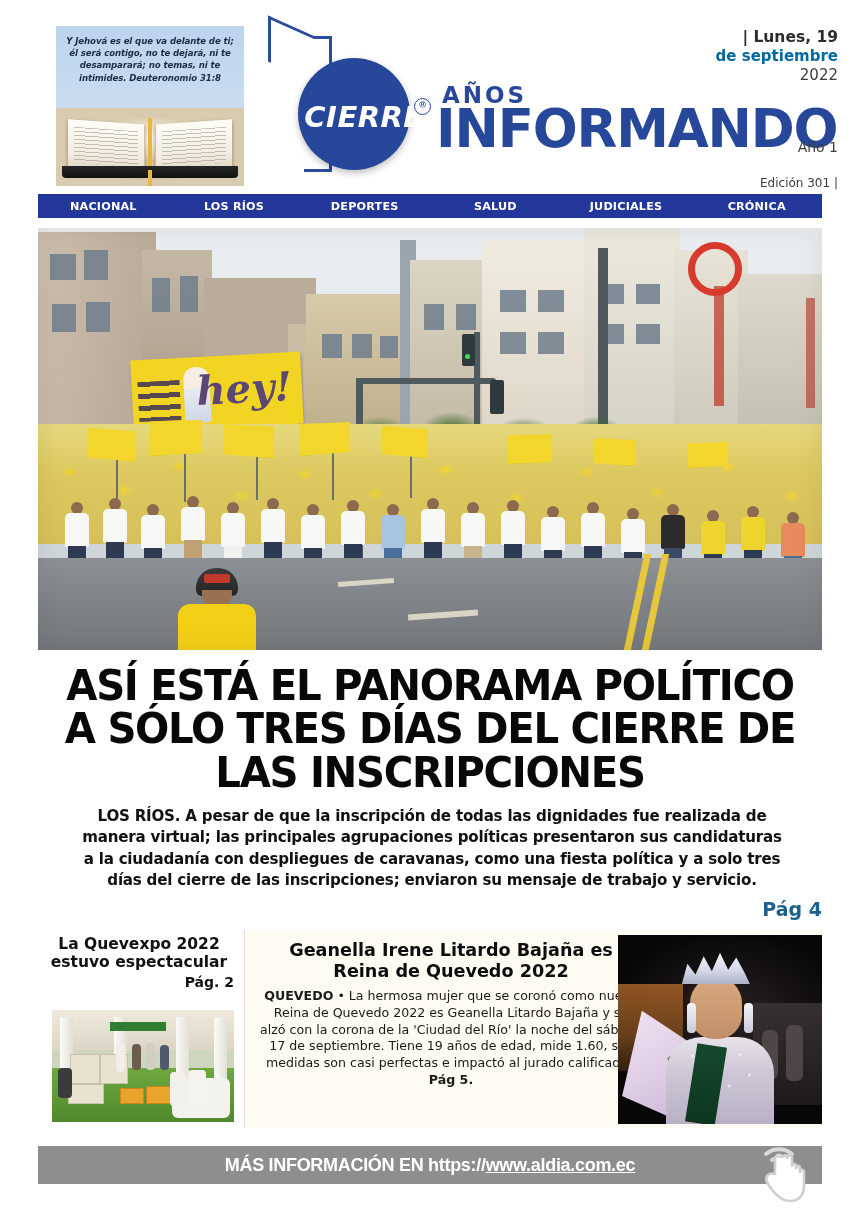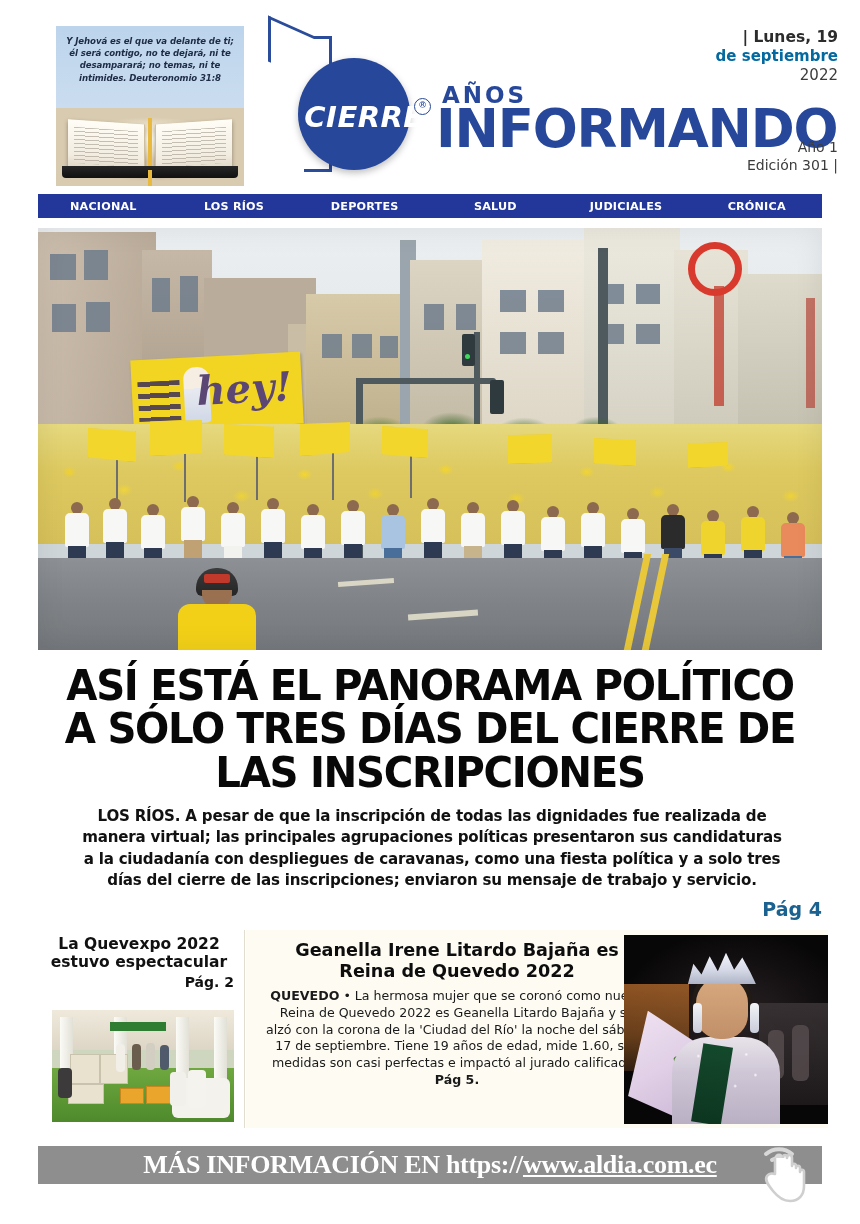--- a/index.html
+++ b/index.html
@@ -122,21 +122,21 @@
   }
   .date-line1{font-size:15.5px;font-weight:700;color:#2c2c2c;line-height:1.25;text-align:right;}
   .date-line2{font-size:15px;font-weight:700;color:#0369a1;line-height:1.25;}
   .date-line3{font-size:15px;font-weight:400;color:#3c3c3c;line-height:1.25;}
   .edition-block{
     position:absolute;right:38px;top:138px;width:210px;
     text-align:right;color:#3a3a3a;
     font-family:"DejaVu Sans", sans-serif;
   }
   .ed-line1{font-size:14px;line-height:1.3;color:#3c3c3c;}
-  .ed-line2{font-size:14px;line-height:1.3;color:#3c3c3c;}
+  .ed-line2{font-size:12px;line-height:1.3;color:#3c3c3c;margin-top:20px;}
   .ed-price{font-size:21px;font-weight:700;color:#1c1c1c;line-height:1.25;margin-top:1px;}
 
   
   .navbar{
     position:absolute;left:38px;top:194px;width:784px;height:24px;
     background:#23379a;
     display:flex;align-items:center;
   }
   .nav-item{
     flex:1;text-align:center;color:#fff;
@@ -320,21 +320,20 @@
   .expo-floor{position:absolute;left:0;bottom:0;width:100%;height:48%;background:linear-gradient(180deg,#6fa83f,#4e8a2c);}
   .expo-col{position:absolute;top:6%;width:13px;height:56%;background:linear-gradient(90deg,#fbfbf7,#e2e0d6);}
   .expo-green-sign{position:absolute;left:58px;top:12px;width:56px;height:9px;background:#2f7d32;}
   .expo-booth{position:absolute;background:#e8e2cf;border:1px solid #c9c2ac;}
   .expo-pers{position:absolute;border-radius:4px;}
   .expo-sofa{position:absolute;right:4px;bottom:4px;width:58px;height:40px;background:#f3f2ec;border-radius:6px;}
 
   .box-center{
     position:absolute;left:208px;top:0;width:576px;height:198px;
     background:#fdfbf2;
-    padding-left:6px;
   }
   .queen-title{
     margin:10px 180px 0 14px;text-align:center;
     font-family:"DejaVu Sans", sans-serif;
     font-weight:700;font-size:17.6px;line-height:1.2;color:#0d0d0d;
   }
   .queen-body{
     margin:6px 180px 0 14px;text-align:center;
     font-family:"DejaVu Sans", sans-serif;
     font-size:12.6px;line-height:1.33;color:#1a1a1a;
@@ -403,22 +402,22 @@
     transform:rotate(-22deg);border-radius:3px;
   }
 
   
   .footer{
     position:absolute;left:38px;top:1146px;width:784px;height:38px;
     background:#8e8e8e;
     display:flex;align-items:center;justify-content:center;
   }
   .footer-text{
-    font-family:Liberation Serif, serif;
-    font-weight:700;font-size:26px;color:#ffffff;letter-spacing:-0.3px;
+    font-family:Liberation Sans, sans-serif;
+    font-weight:700;font-size:18px;color:#ffffff;letter-spacing:-0.3px;
   }
   .footer-url{text-decoration:underline;}
   .tap-icon{
     position:absolute;right:44px;top:1128px;width:74px;height:80px;
   }
   .tap-icon svg{display:block;}
 </style>
 </head>
 <body>
 

